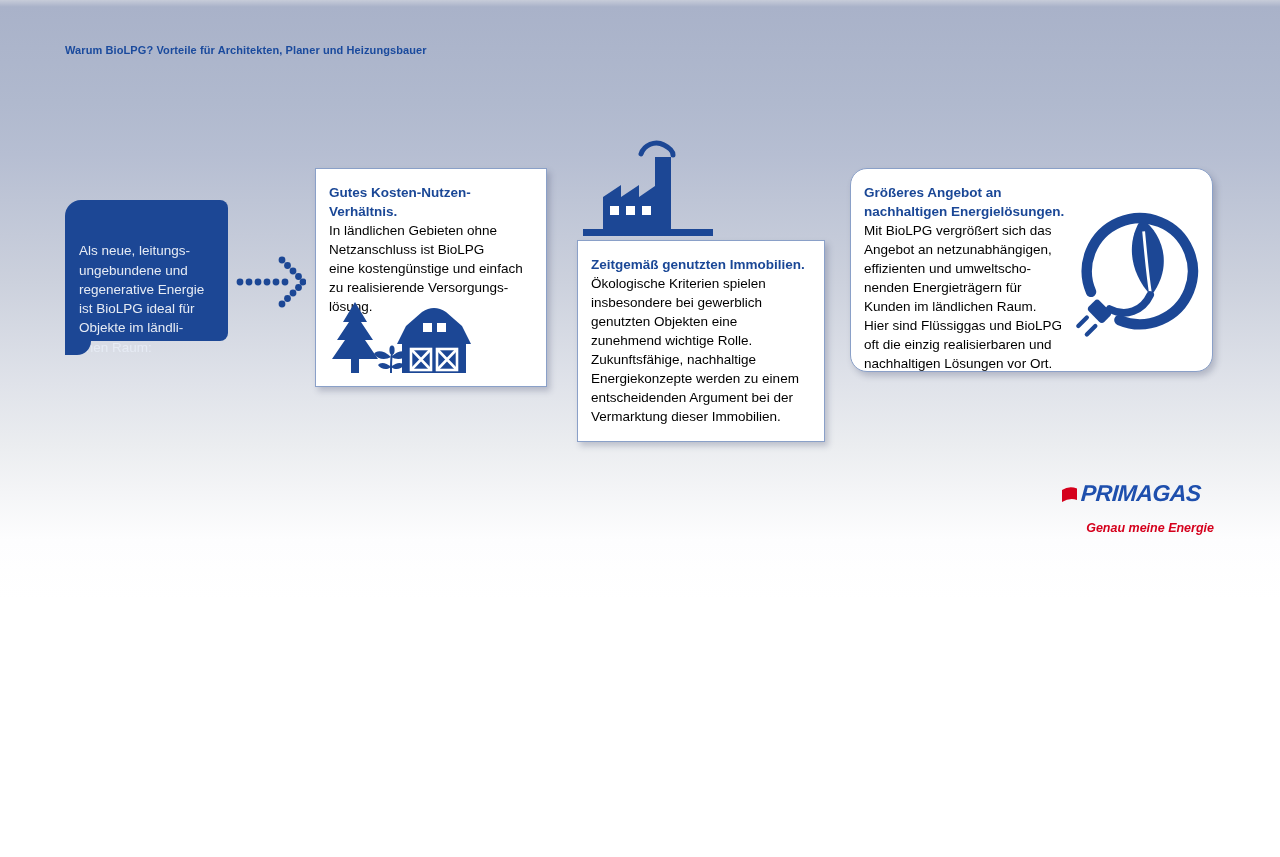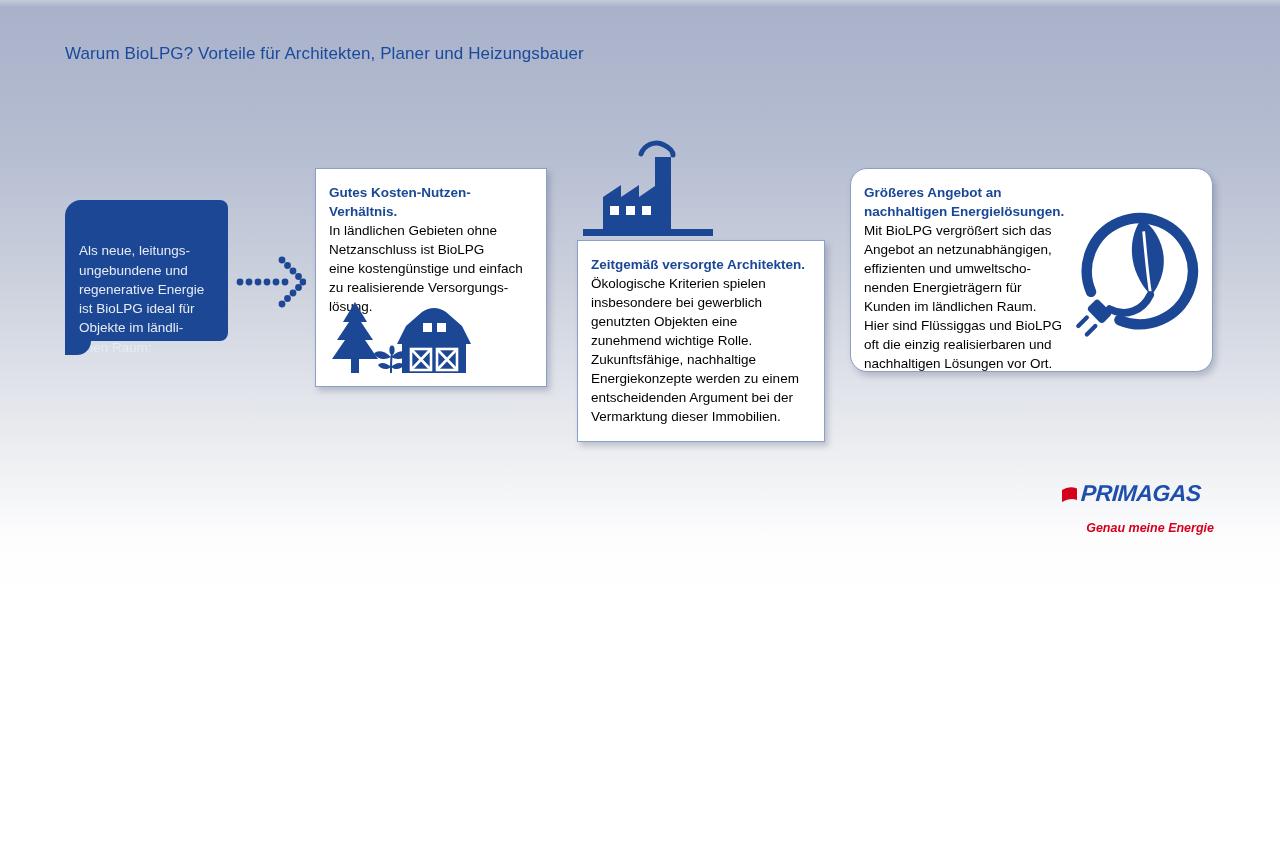--- a/index.html
+++ b/index.html
@@ -7,21 +7,21 @@
   #canvas{
     position:relative;
     width:1280px;height:857px;
     overflow:hidden;
     background:linear-gradient(180deg,
       #c7ccd9 0%, #a9b2c9 0.8%, #b0b9ce 12%, #b6bed2 18%,
       #ccd1dd 33%, #e0e3ea 45%, #ebedf0 52%, #fdfdfe 63%, #ffffff 70%, #ffffff 100%);
   }
   .page-title{
     position:absolute;left:65px;top:44px;
-    font-size:17px;font-weight:normal;color:#1a4a9d;
+    font-size:11px;font-weight:bold;color:#1a4a9d;
     letter-spacing:0.1px;
   }
   .intro-box{
     position:absolute;left:65px;top:200px;width:163px;height:141px;
     background:#1c4795;
     border-radius:16px 8px 8px 0;
     color:#e6ebf4;
     box-sizing:border-box;
     padding:22px 12px 0 14px;
     font-size:13.5px;line-height:19.3px;
@@ -155,21 +155,21 @@
     </g>
     <path d="M58,15 C61,6 72,1 81,6 C87,9 90,13 90,16" stroke="#1c4795" stroke-width="5" fill="none" stroke-linecap="round"></path>
     <g fill="#ffffff">
       <rect x="27" y="67" width="9" height="9"></rect>
       <rect x="43" y="67" width="9" height="9"></rect>
       <rect x="59" y="67" width="9" height="9"></rect>
     </g>
   </svg>
 
   <div class="card" id="card-2">
-    <div class="card-title">Zeitgemäß versorgte Architekten.</div>
+    <div class="card-title">Zeitgemäß genutzten Immobilien.</div>
     <div class="card-body">Ökologische Kriterien spielen
 insbesondere bei gewerblich
 genutzten Objekten eine
 zunehmend wichtige Rolle.
 Zukunftsfähige, nachhaltige
 Energiekonzepte werden zu einem
 entscheidenden Argument bei der
 Vermarktung dieser Immobilien.</div>
   </div>
 

